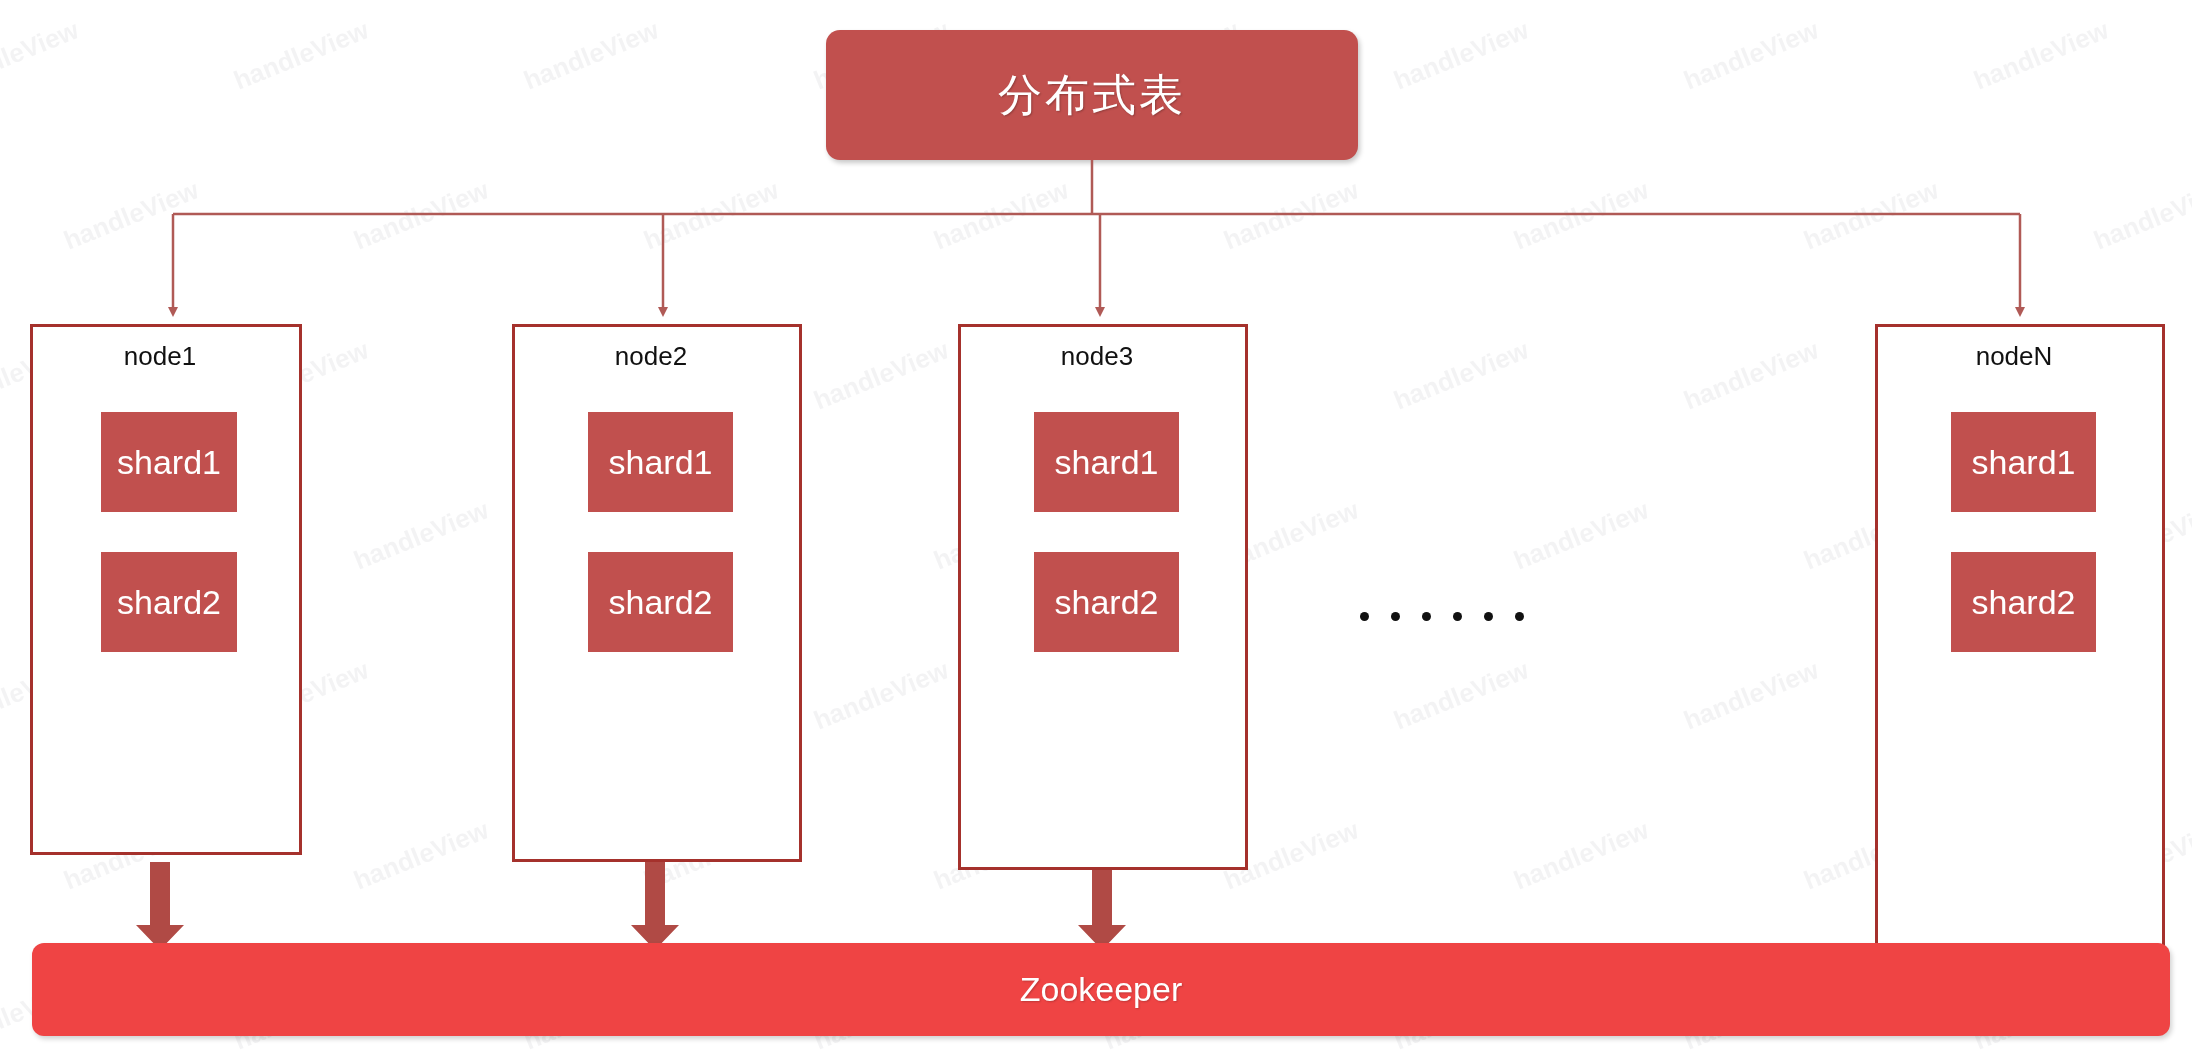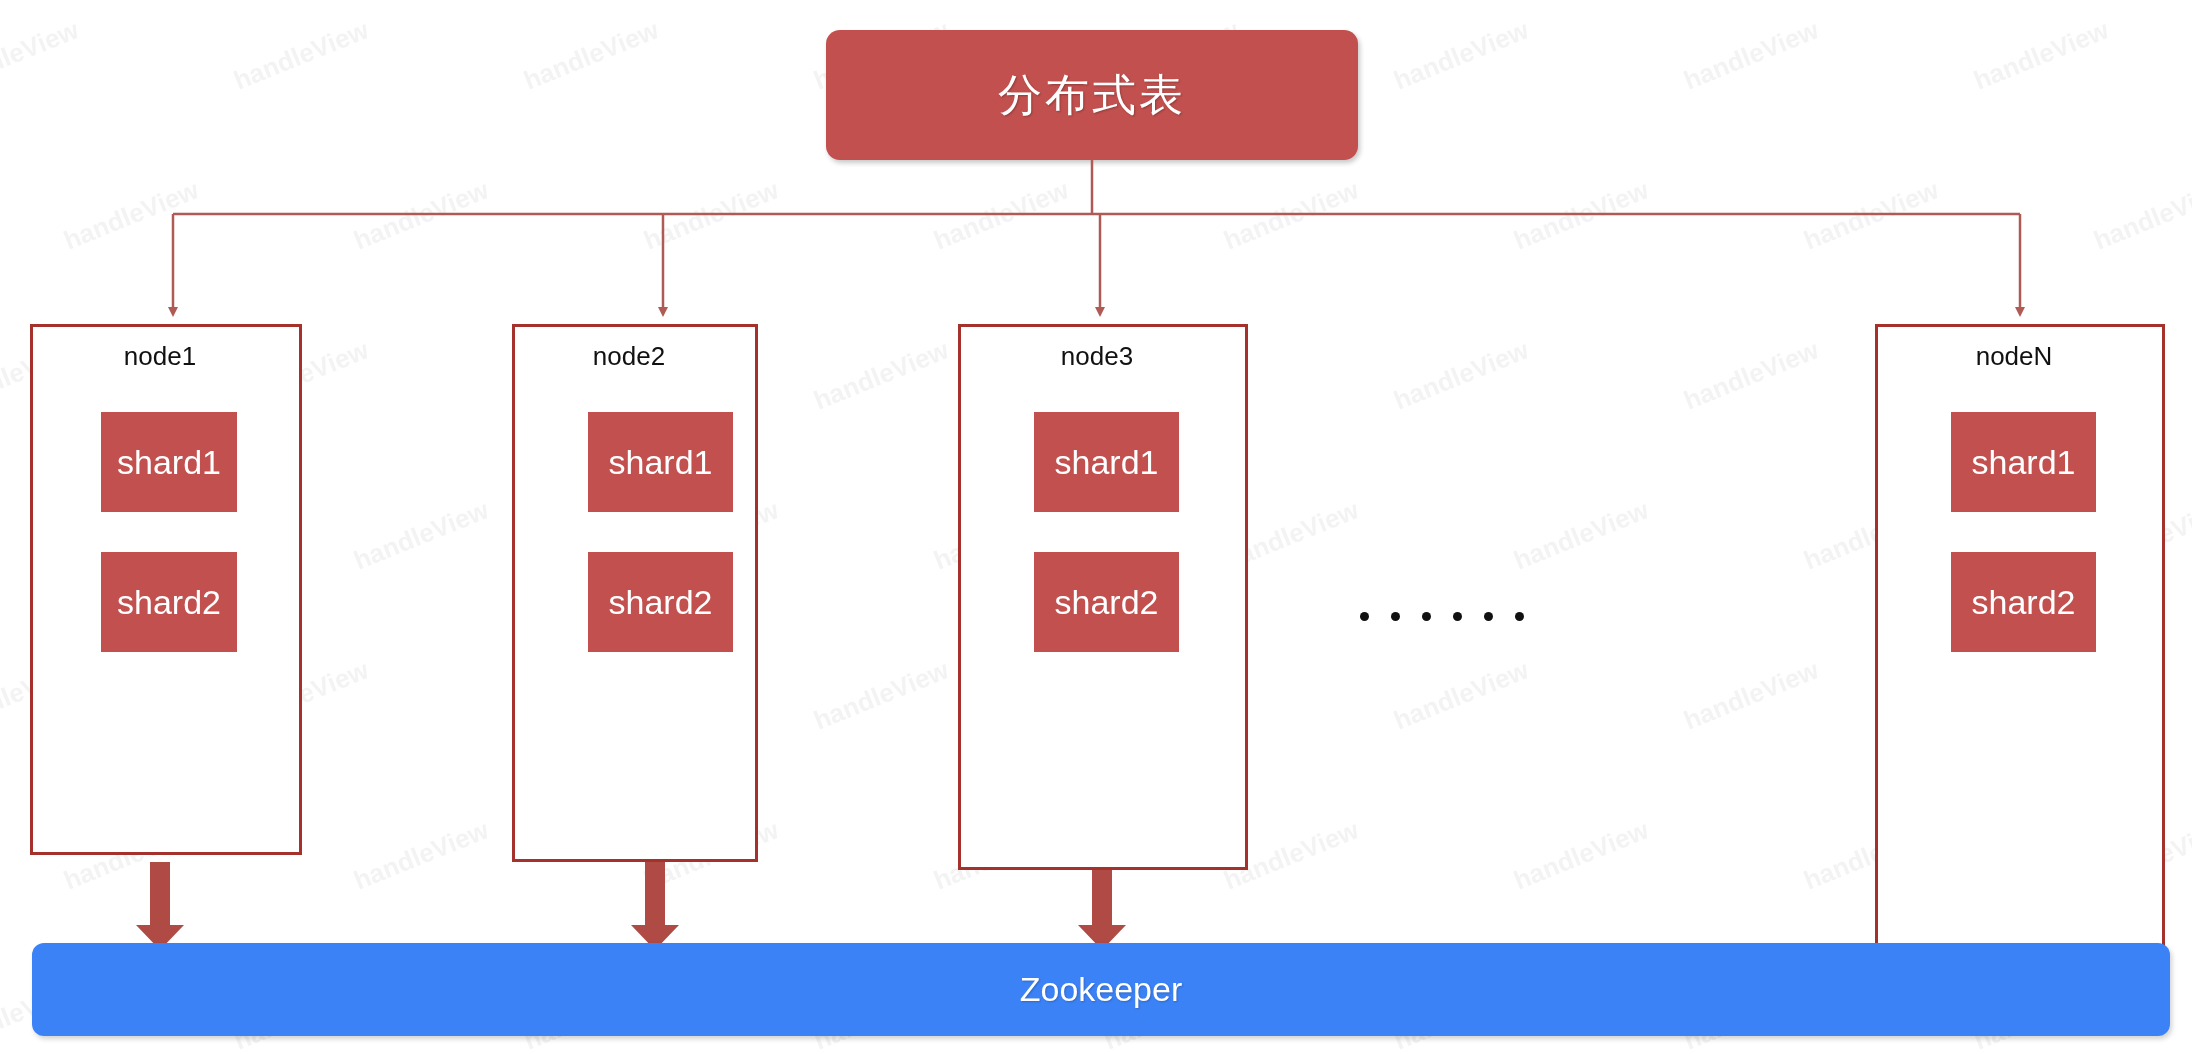--- a/index.html
+++ b/index.html
@@ -105,21 +105,21 @@
     background: #111111;
   }
 
   
   .zk-bar {
     position: absolute;
     left: 32px;
     top: 943px;
     width: 2138px;
     height: 93px;
-    background: #3b82f6;
+    background: #ef4444;
     border-radius: 12px;
     box-shadow: 2px 3px 5px rgba(0,0,0,0.18);
     display: flex;
     align-items: center;
     justify-content: center;
   }
   .zk-label {
     color: #ffffff;
     font-size: 34px;
     font-family: "Liberation Sans", sans-serif;
@@ -231,21 +231,21 @@
       <path d="M2010,862 L2030,862 L2030,925 L2044,925 L2020,950 L1996,925 L2010,925 Z"></path>
     </g>
   </svg>
 
   <div id="nodes-layer">
       <div class="node-box" style="left: 30px; top: 324px; width: 272px; height: 531px;">
         <div class="node-title">node1</div>
         <div class="shard" style="left: 68px; top: 85px; width: 136px; height: 100px;">shard1</div>
         <div class="shard" style="left: 68px; top: 225px; width: 136px; height: 100px;">shard2</div>
       </div>
-      <div class="node-box" style="left: 512px; top: 324px; width: 246px; height: 538px;">
+      <div class="node-box" style="left: 512px; top: 324px; width: 290px; height: 538px;">
         <div class="node-title">node2</div>
         <div class="shard" style="left: 73px; top: 85px; width: 145px; height: 100px;">shard1</div>
         <div class="shard" style="left: 73px; top: 225px; width: 145px; height: 100px;">shard2</div>
       </div>
       <div class="node-box" style="left: 958px; top: 324px; width: 290px; height: 546px;">
         <div class="node-title">node3</div>
         <div class="shard" style="left: 73px; top: 85px; width: 145px; height: 100px;">shard1</div>
         <div class="shard" style="left: 73px; top: 225px; width: 145px; height: 100px;">shard2</div>
       </div>
       <div class="node-box" style="left: 1875px; top: 324px; width: 290px; height: 644px;">

